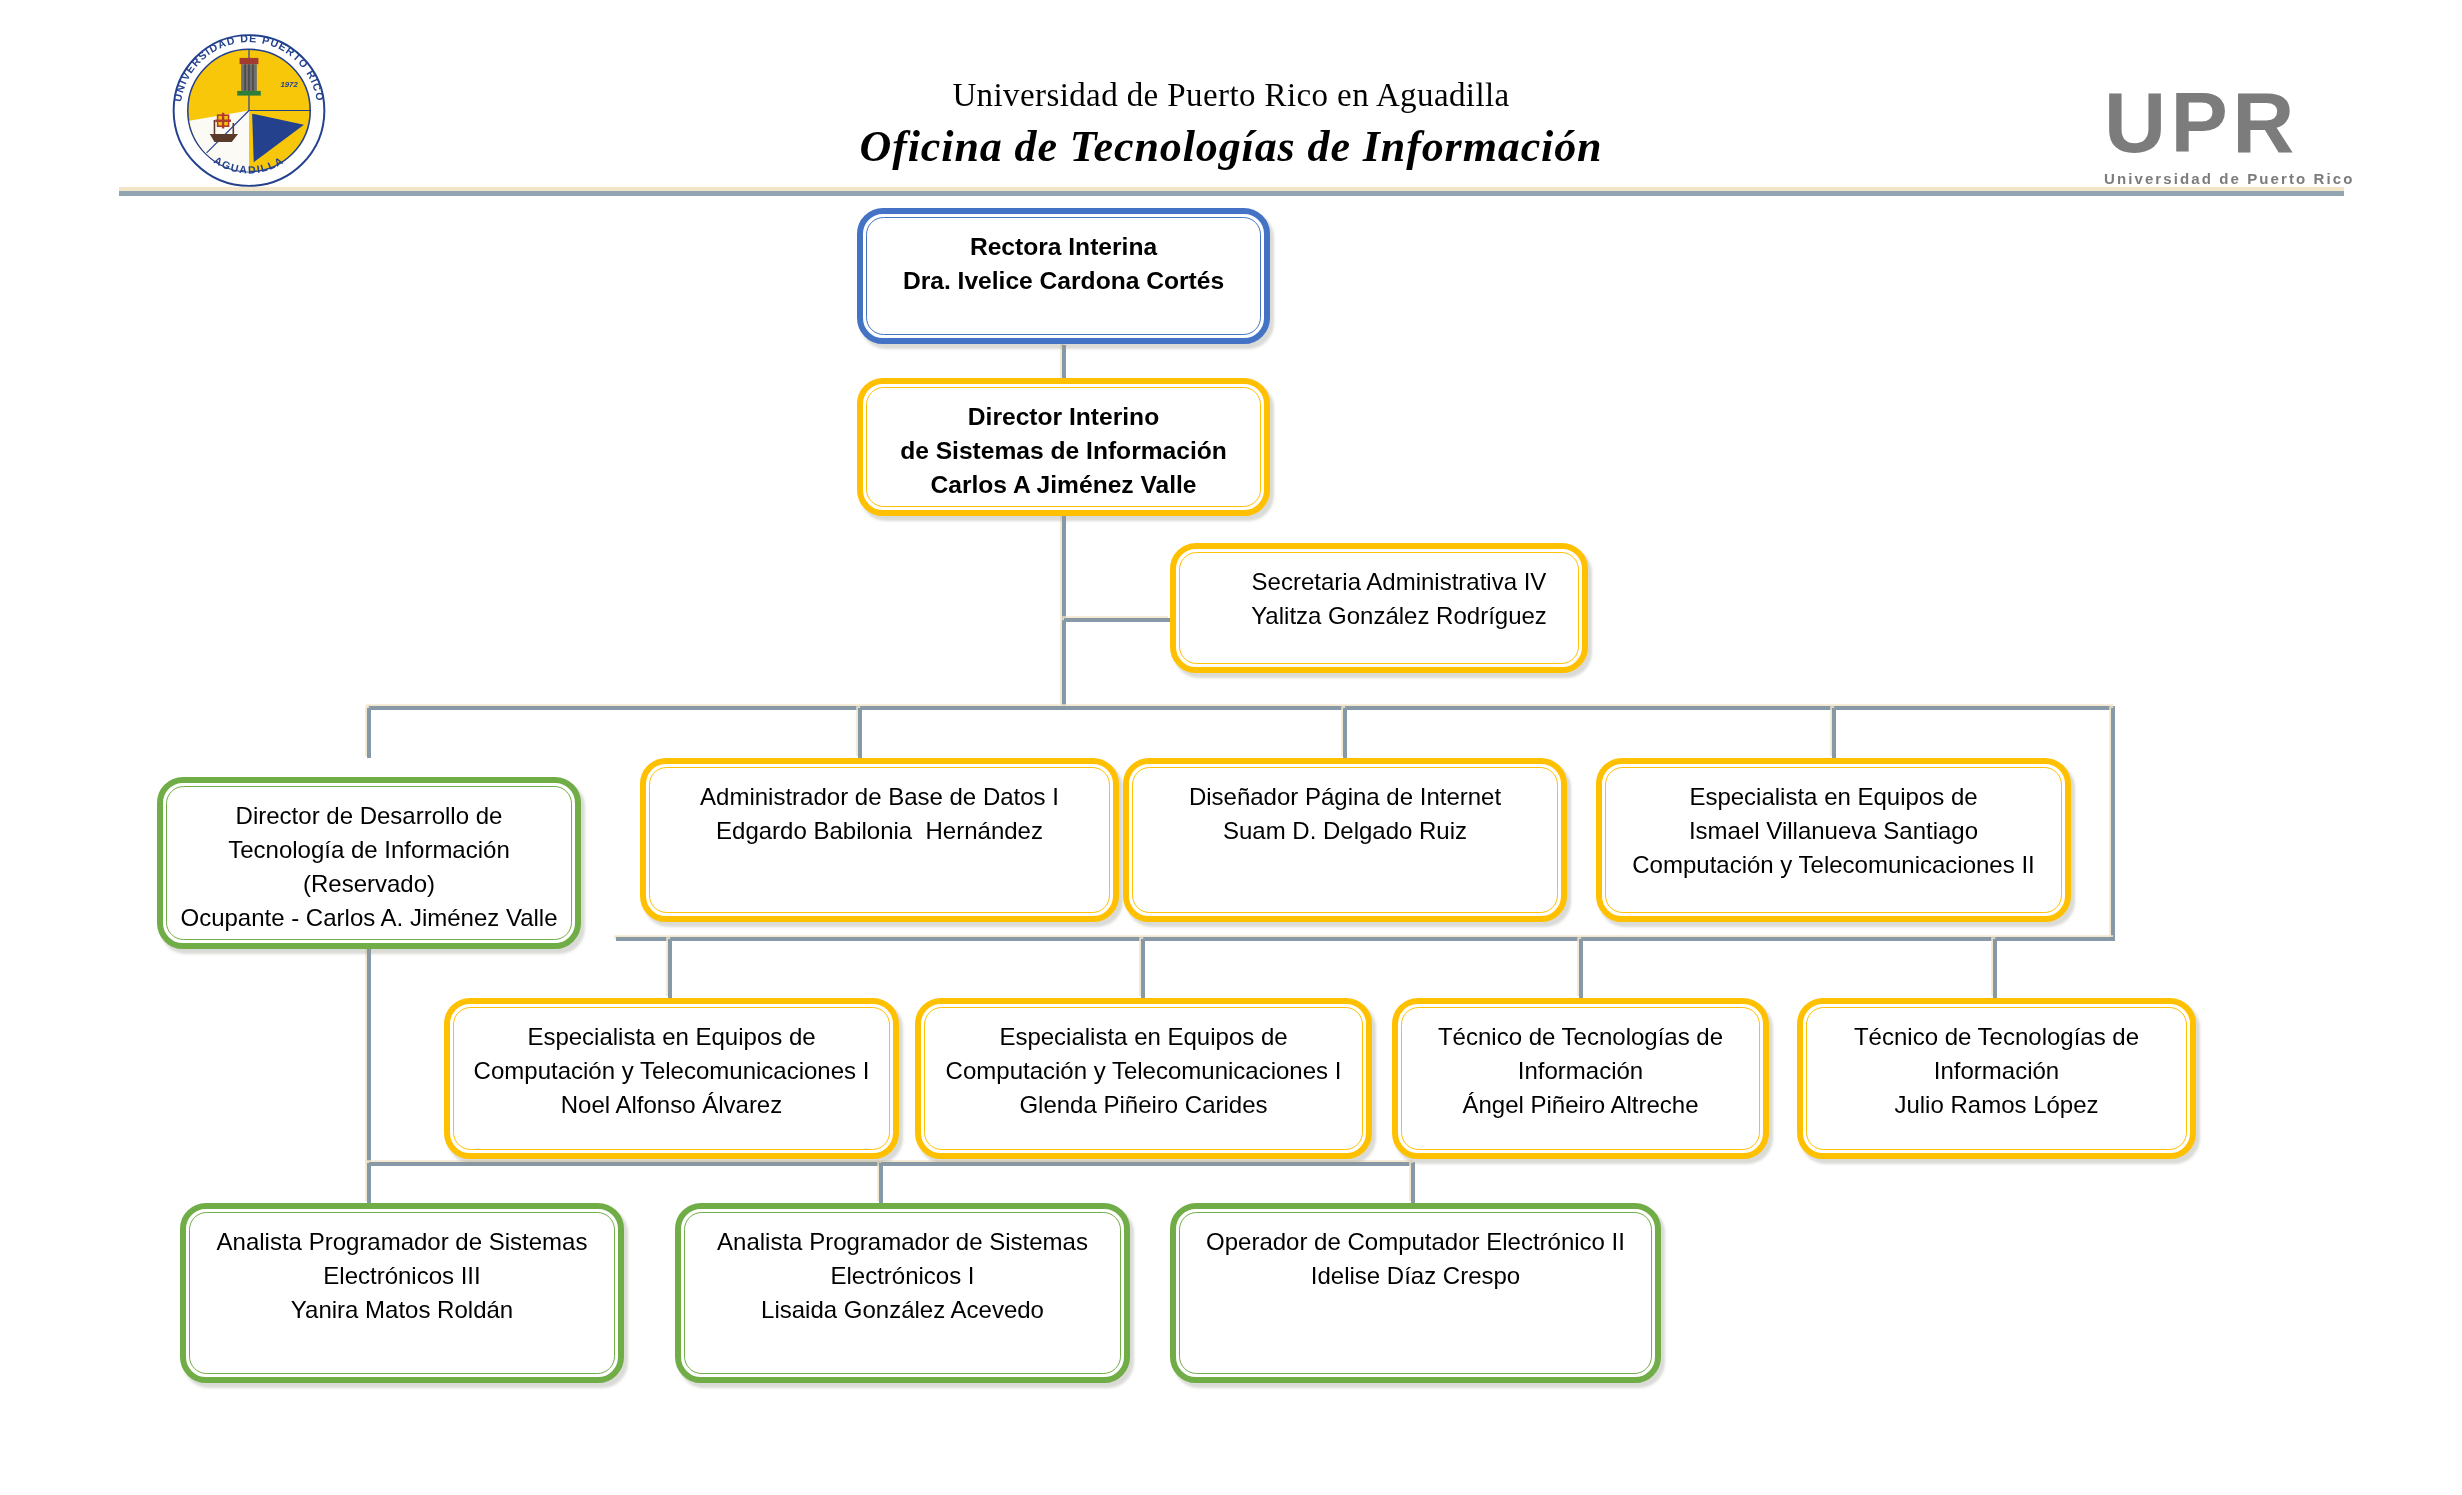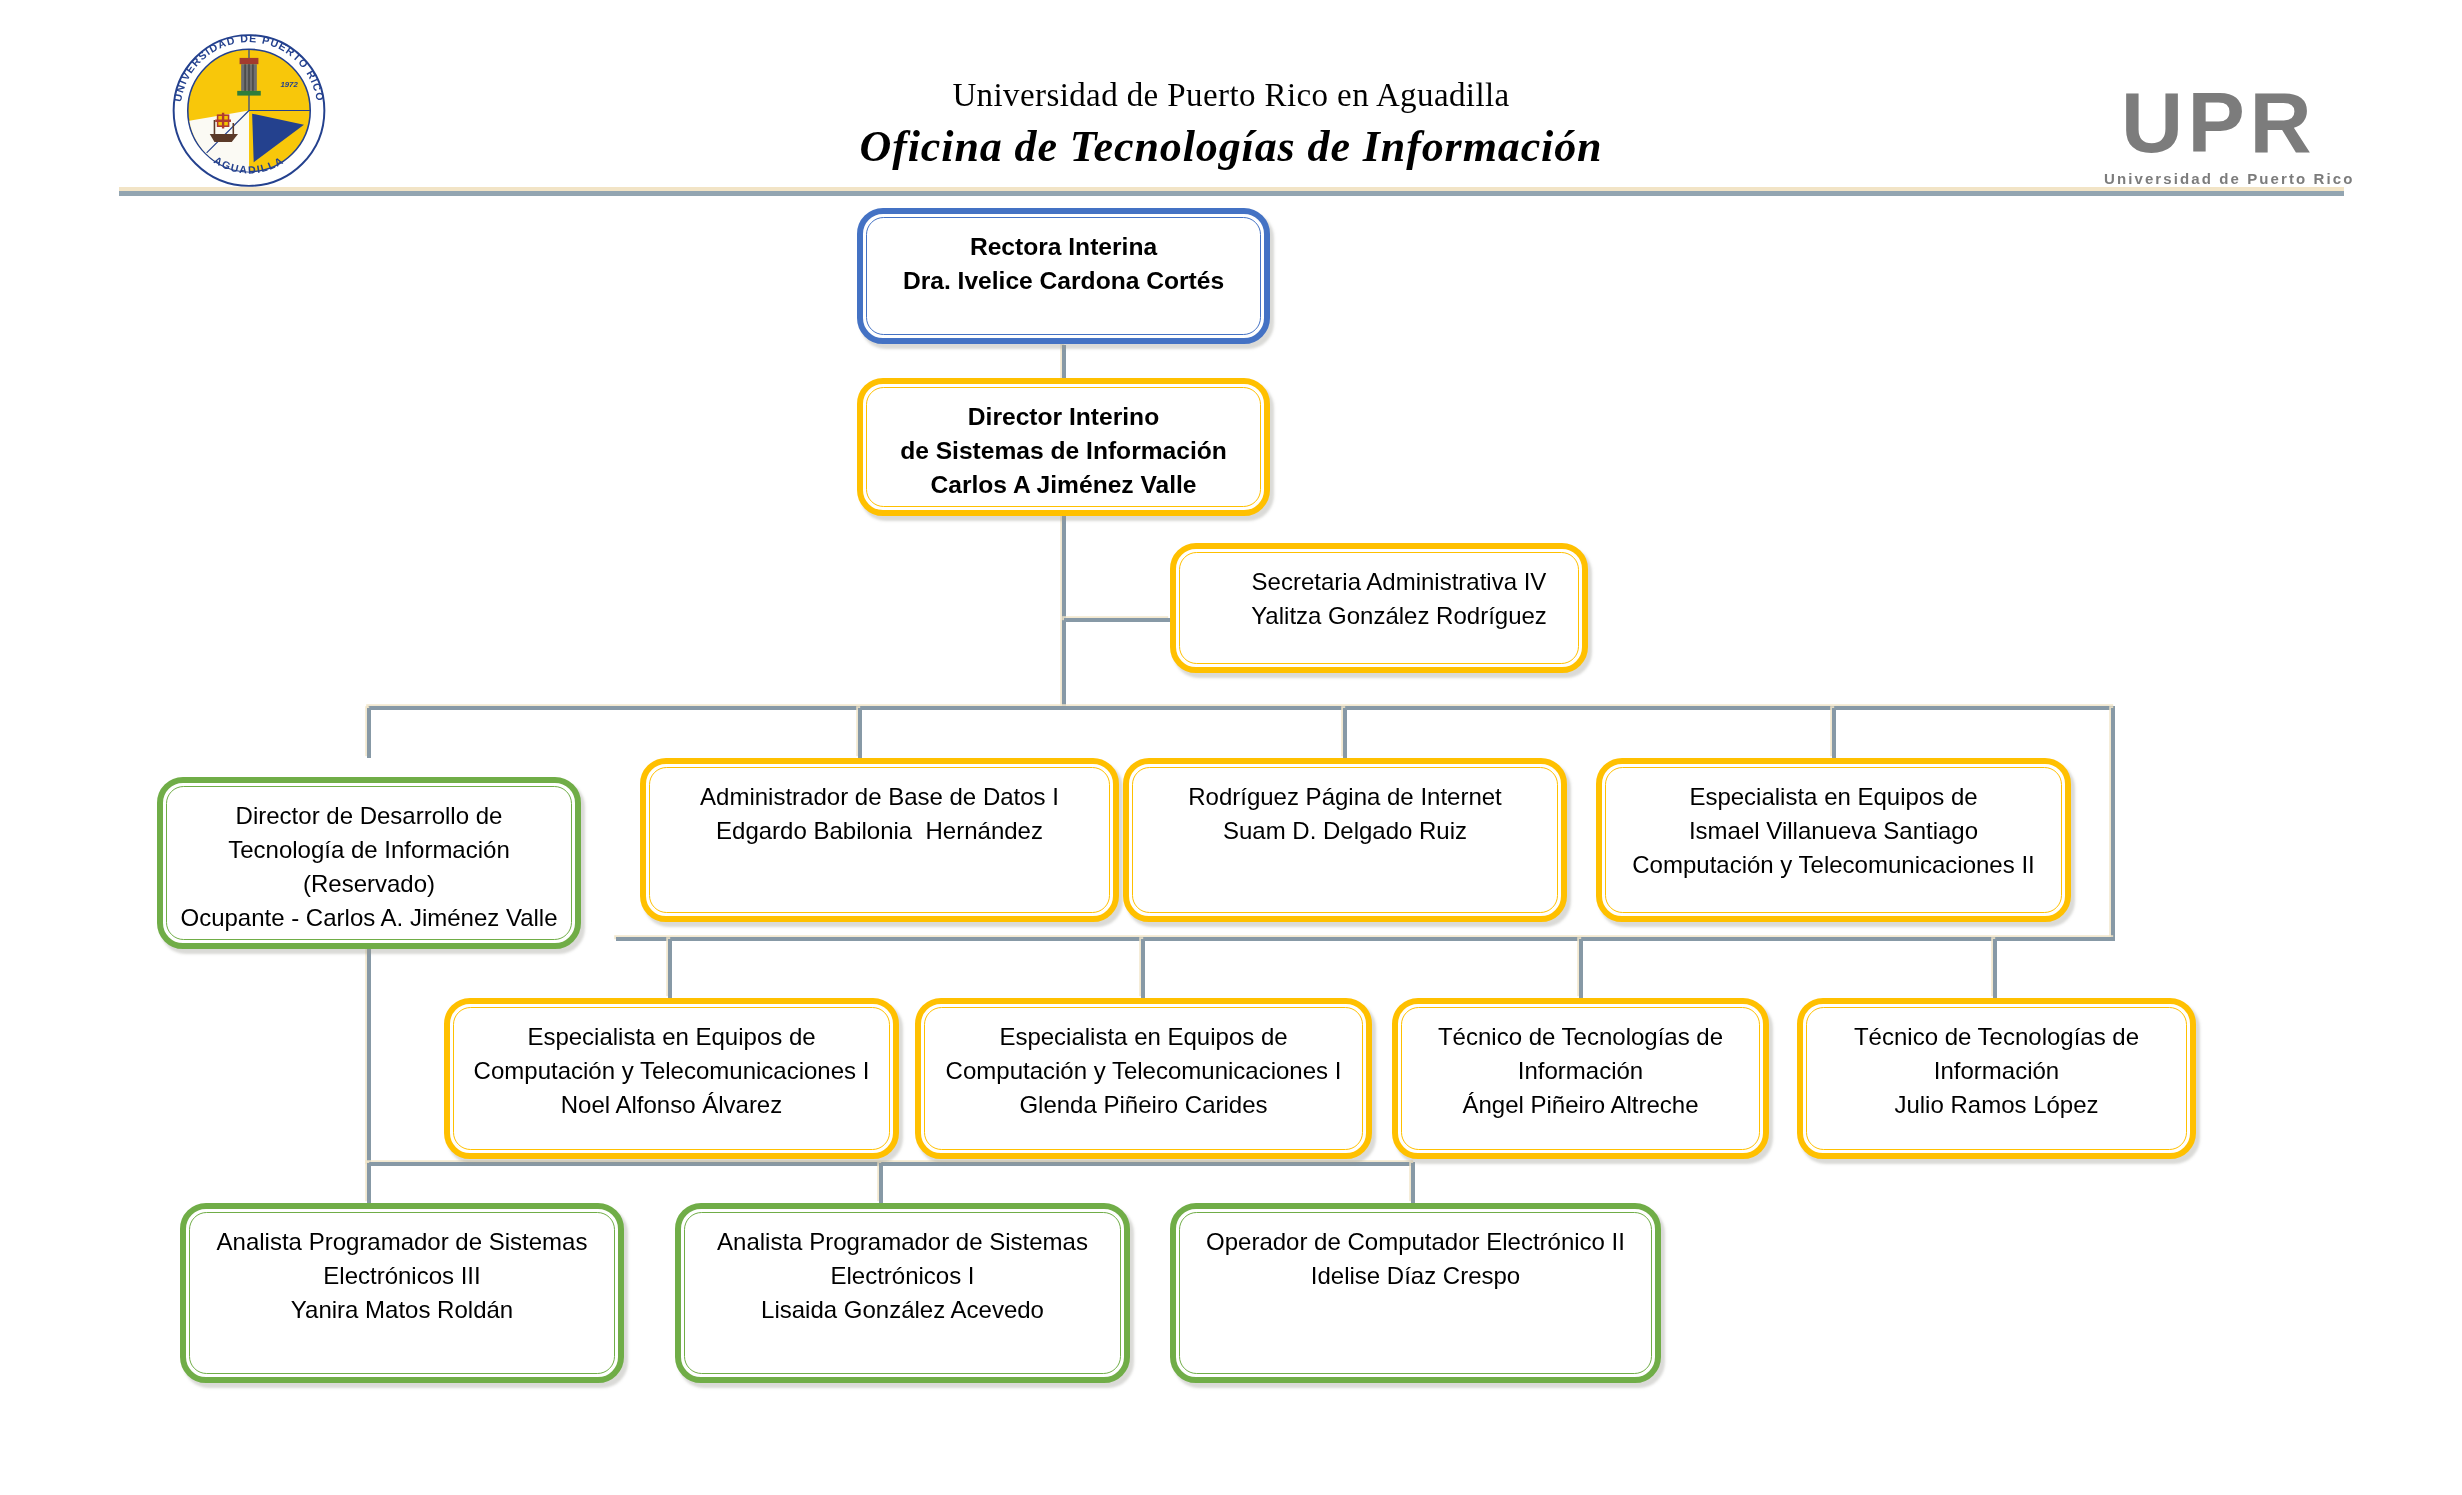--- a/index.html
+++ b/index.html
@@ -9,21 +9,21 @@
 
   
   #hdr-title{position:absolute;left:0;right:0;top:77px;text-align:center;}
   #hdr-line1{font-family:"Liberation Serif",serif;font-size:33px;font-weight:400;letter-spacing:0.4px;}
   #hdr-line2{font-family:"Liberation Serif",serif;font-style:italic;font-weight:700;font-size:44px;margin-top:7px;letter-spacing:0.9px;}
   .divider-tan{position:absolute;left:119px;top:187px;width:2225px;height:3.5px;background:var(--divider_top,#f2e4c6);}
   .divider-blue{position:absolute;left:119px;top:191px;width:2225px;height:5.3px;background:var(--divider_bottom,#93a5b1);}
 
   .seal{position:absolute;left:169px;top:32px;width:160px;height:157px;}
 
-  #upr-logo{position:absolute;left:2104px;top:86px;width:229px;text-align:center;}
+  #upr-logo{position:absolute;left:2104px;top:86px;width:229px;}
   .upr-acronym{font-size:86px;font-weight:800;color:var(--upr_gray,#7c7c7c);letter-spacing:4.4px;line-height:72px;}
   .upr-subtitle{margin-top:12.3px;font-size:15px;font-weight:700;color:var(--upr_gray,#7c7c7c);letter-spacing:2.1px;white-space:nowrap;}
 
   
   .cn{position:absolute;background:var(--connector,#8799a6);box-shadow:-1.8px -1.8px 0 var(--line_shadow,rgba(240,228,200,.85));}
   .cn-h{height:3.5px;}
   .cn-v{width:3.5px;}
 
   
   .node{position:absolute;box-sizing:border-box;background:#fff;border:6.2px solid var(--c);border-radius:26px;
@@ -149,21 +149,21 @@
 
   <div class="node" id="n-dba">
     <div class="node-text">
       <div>Administrador de Base de Datos I</div>
       <div>Edgardo Babilonia  Hernández</div>
     </div>
   </div>
 
   <div class="node" id="n-web">
     <div class="node-text">
-      <div>Rodríguez Página de Internet</div>
+      <div>Diseñador Página de Internet</div>
       <div>Suam D. Delgado Ruiz</div>
     </div>
   </div>
 
   <div class="node" id="n-esp2">
     <div class="node-text">
       <div>Especialista en Equipos de</div>
       <div>Ismael Villanueva Santiago</div>
       <div>Computación y Telecomunicaciones II</div>
     </div>

